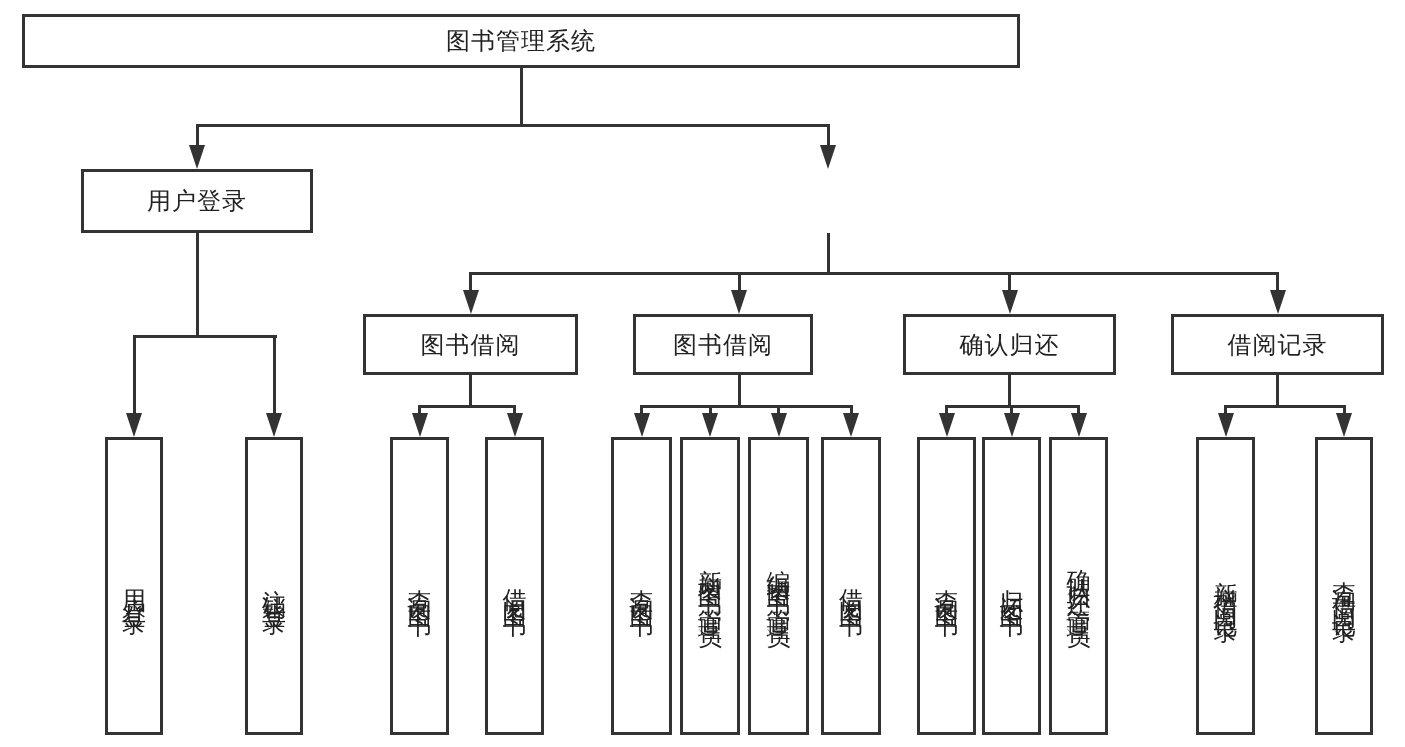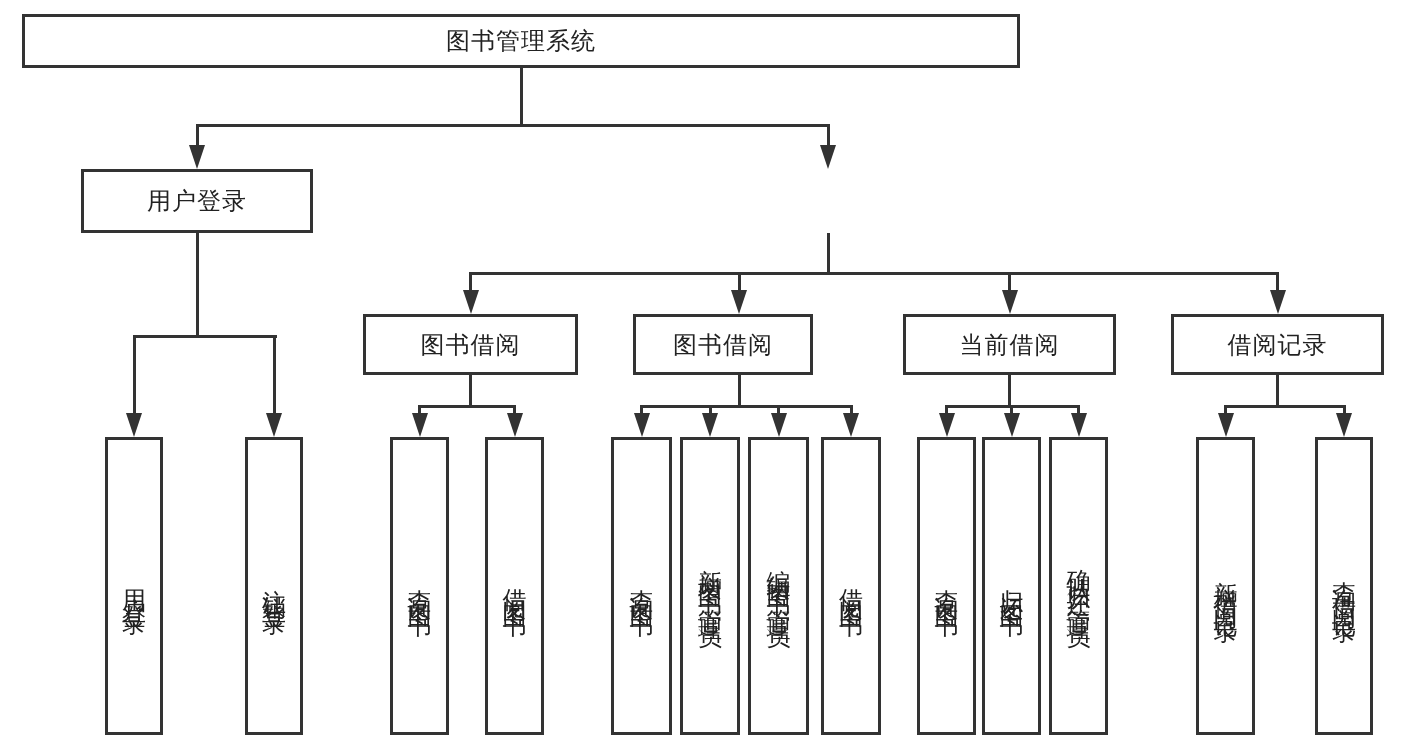--- a/index.html
+++ b/index.html
@@ -48,21 +48,21 @@
 <body>
 
 <div id="stage">
 
   <div class="node-h" style="left:22px;top:14px;width:998px;height:54px;">图书管理系统</div>
 
   <div class="node-h" style="left:81px;top:169px;width:232px;height:64px;">用户登录</div>
 
   <div class="node-h" style="left:363px;top:314px;width:215px;height:61px;">图书借阅</div>
   <div class="node-h" style="left:633px;top:314px;width:180px;height:61px;">图书借阅</div>
-  <div class="node-h" style="left:903px;top:314px;width:213px;height:61px;">当前借阅</div>
+  <div class="node-h" style="left:903px;top:314px;width:213px;height:61px;">确认归还</div>
   <div class="node-h" style="left:1171px;top:314px;width:213px;height:61px;">借阅记录</div>
 
   <div class="node-v" style="left:105px;top:437px;width:58px;height:298px;">
     <span class="vlabel">用户登录</span>
   </div>
   <div class="node-v" style="left:245px;top:437px;width:58px;height:298px;">
     <span class="vlabel">注销登录</span>
   </div>
 
   <div class="node-v" style="left:390px;top:437px;width:59px;height:298px;">

